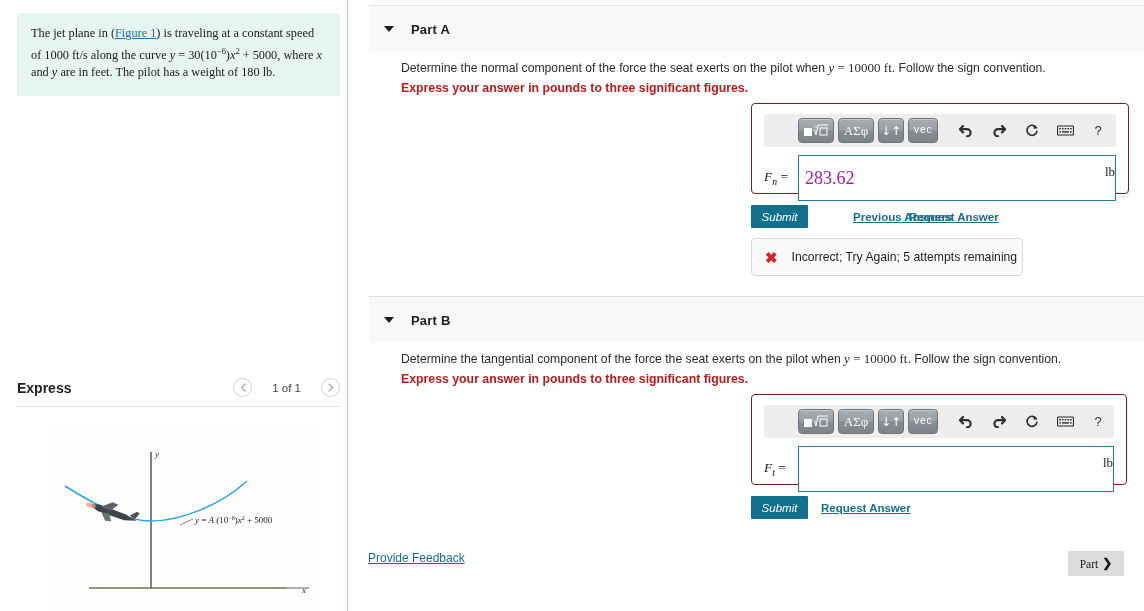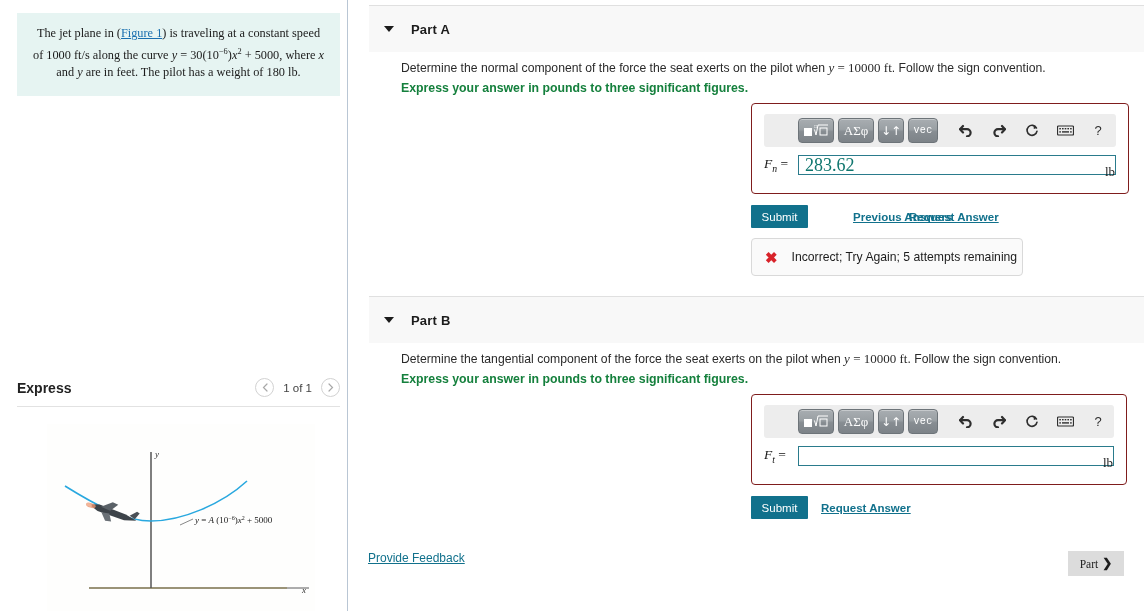--- a/index.html
+++ b/index.html
@@ -22,33 +22,32 @@
   .problem-box {
     position: absolute; left: 17px; top: 13px; width: 323px;
     background: #e6f4f2;
     padding: 12px 14px 14px 14px;
   }
   .problem-text {
     font-size: 12.3px;
     line-height: 17.5px;
     color: #1b1b1b;
     font-family: "Liberation Serif", serif;
-    text-align: center;
   }
   .problem-text .mathv { font-family: "Liberation Serif", serif; font-style: italic; }
   .problem-text .mathn { font-family: "Liberation Serif", serif; font-style: normal; }
   .fig-link { color: #1a6faf; text-decoration: underline; }
   sup.sm { font-size: 0.68em; vertical-align: super; }
 
   .figure-head {
     position: absolute; left: 17px; top: 378px; width: 323px;
     display: flex; align-items: center; justify-content: space-between;
   }
   .figure-title { font-size: 14px; font-weight: bold; color: #222; }
-  .fig-nav { display: flex; align-items: center; gap: 9px; }
+  .fig-nav { display: flex; align-items: center; gap: 20px; }
   .nav-circle {
     width: 19px; height: 19px; border-radius: 50%;
     border: 1px solid #d2d2d2; background:#fff;
     display:flex; align-items:center; justify-content:center;
     color:#9b9b9b; font-size: 9px; line-height:1;
   }
   .fig-count { font-size: 11.5px; color: #444; }
   .figure-rule {
     position: absolute; left: 17px; top: 406px; width: 323px; height: 1px;
     background: #e2e2e2;
@@ -79,21 +78,21 @@
   .part-label { font-size: 13px; font-weight: bold; color: #1c1c1c; letter-spacing: .2px; }
 
   .q-text {
     position: absolute; left: 52px;
     font-size: 12.2px; color: #2a2a2a;
   }
   .q-text .mv { font-family: "Liberation Serif", serif; font-style: italic; font-size: 13px; }
   .q-text .mn { font-family: "Liberation Serif", serif; font-style: normal; font-size: 13px; }
   .q-bold {
     position: absolute; left: 52px;
-    font-size: 12.3px; font-weight: bold; color: #15803d;
+    font-size: 12.3px; font-weight: bold; color: #b91c1c;
   }
 
   
   .ans-box {
     position: absolute; left: 402px;
     width: 378px;
     border: 1px solid #7f1d1d; border-radius: 4px;
     background: #fff;
   }
   .ans-toolbar {
@@ -132,44 +131,45 @@
     padding: 8px 12px 12px 12px;
   }
   .var-label {
     width: 34px; text-align: left; padding-right: 8px;
     font-family: "Liberation Serif", serif;
     font-style: italic; font-size: 13.5px; color: #111;
   }
   .var-label sub { font-size: .72em; font-style: italic; }
   .ans-input {
     flex: 1;
-    height: 20px;
+    height: 46px;
     border: 1px solid #2a7b8c;
     background: #fff;
     font-family: "Liberation Serif", serif;
     font-size: 18px;
-    color: #0f766e;
+    color: #a21caf;
     padding: 0 6px;
     outline: none;
   }
   .unit {
     position: absolute;
     font-family: "Liberation Serif", serif;
     font-size: 13px; color: #1c1c1c;
   }
 
   .submit-btn {
     position: absolute; left: 402px;
     width: 57px; height: 23px;
     background: #11718c;
     color: #fff; border: none;
     font-size: 11.5px;
     font-family: "Liberation Sans", sans-serif;
     cursor: pointer;
     border-radius: 1px;
+    font-style: italic;
   }
   .link-a {
     position: absolute;
     font-size: 11.5px; font-weight: bold;
     color: #11718c; text-decoration: underline;
     cursor: pointer;
   }
 
   .feedback-box {
     position: absolute; left: 402px; top: 238px;

